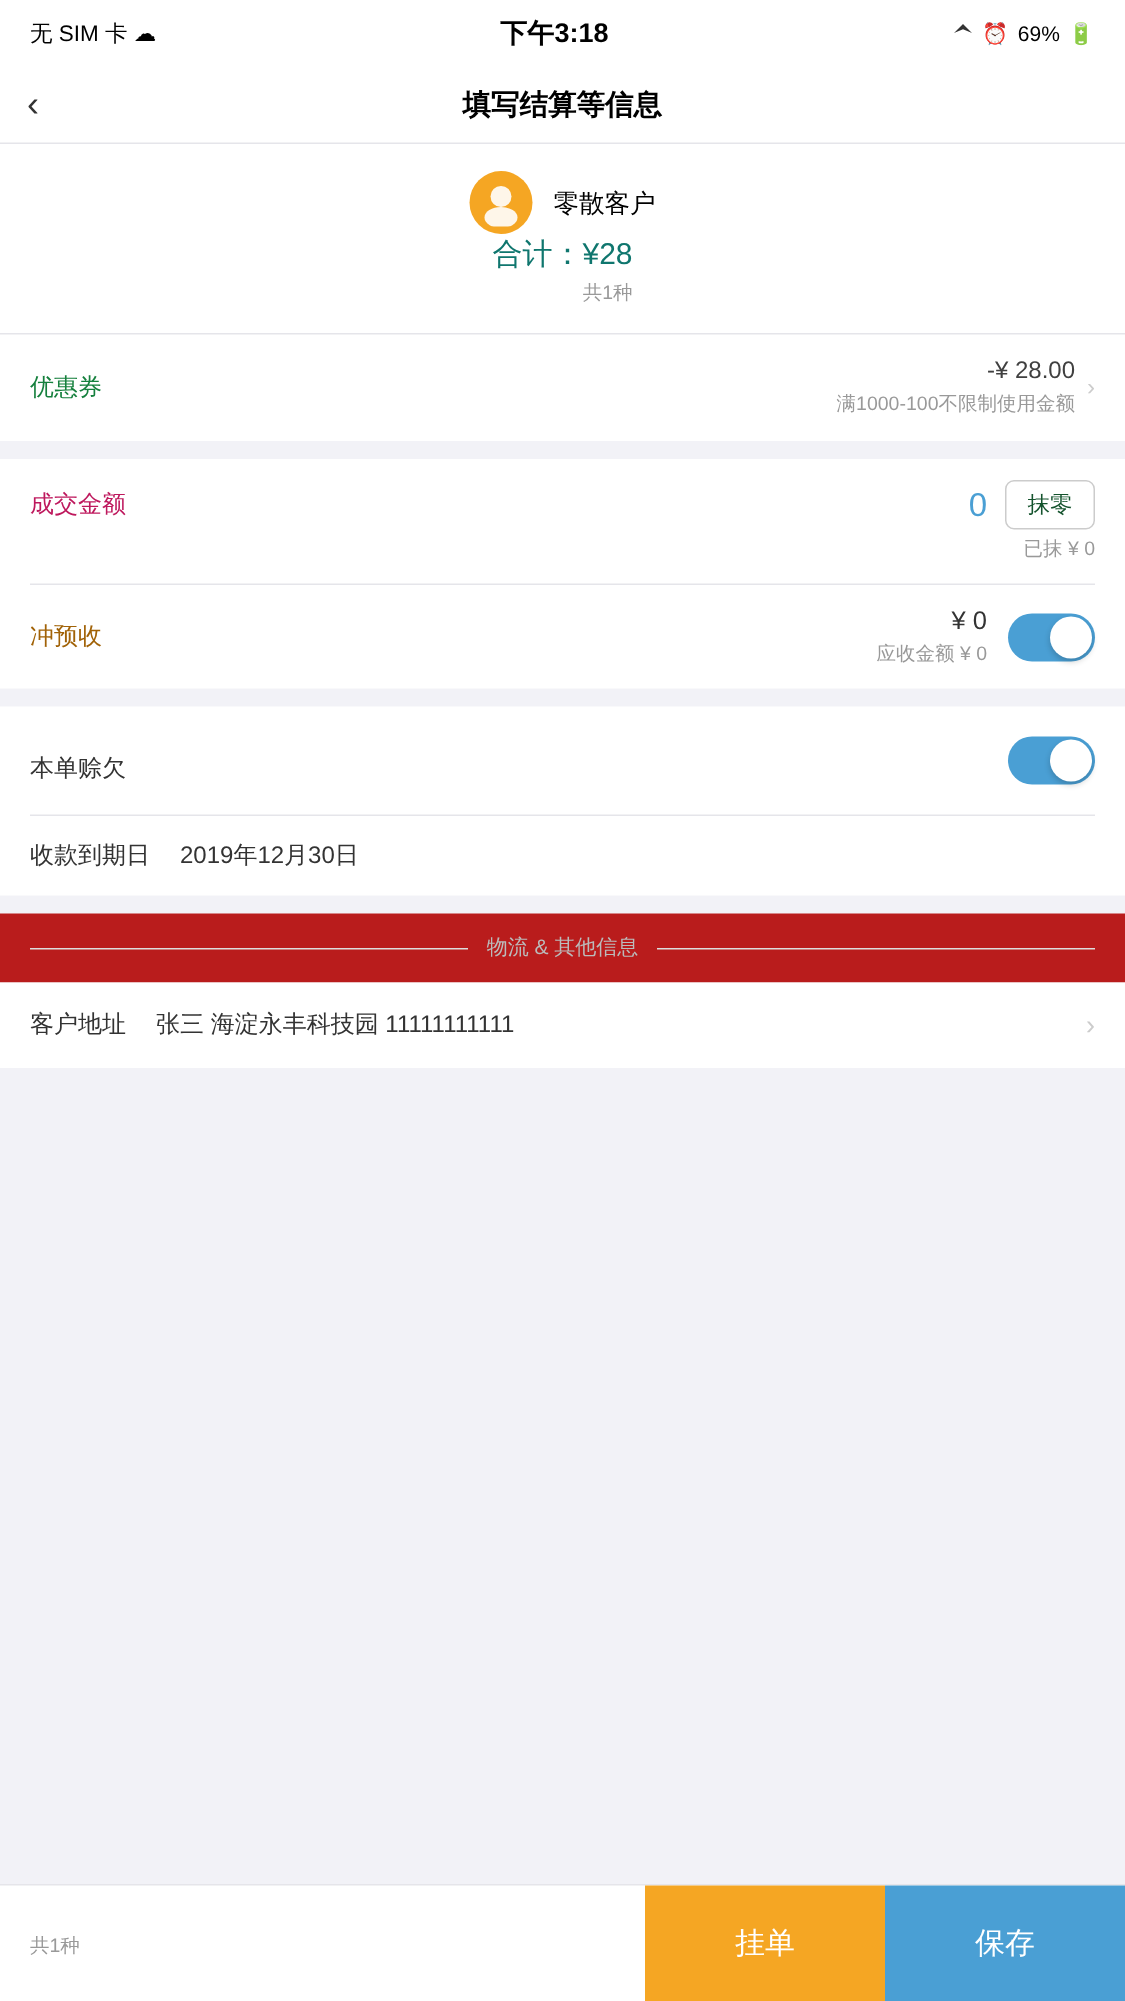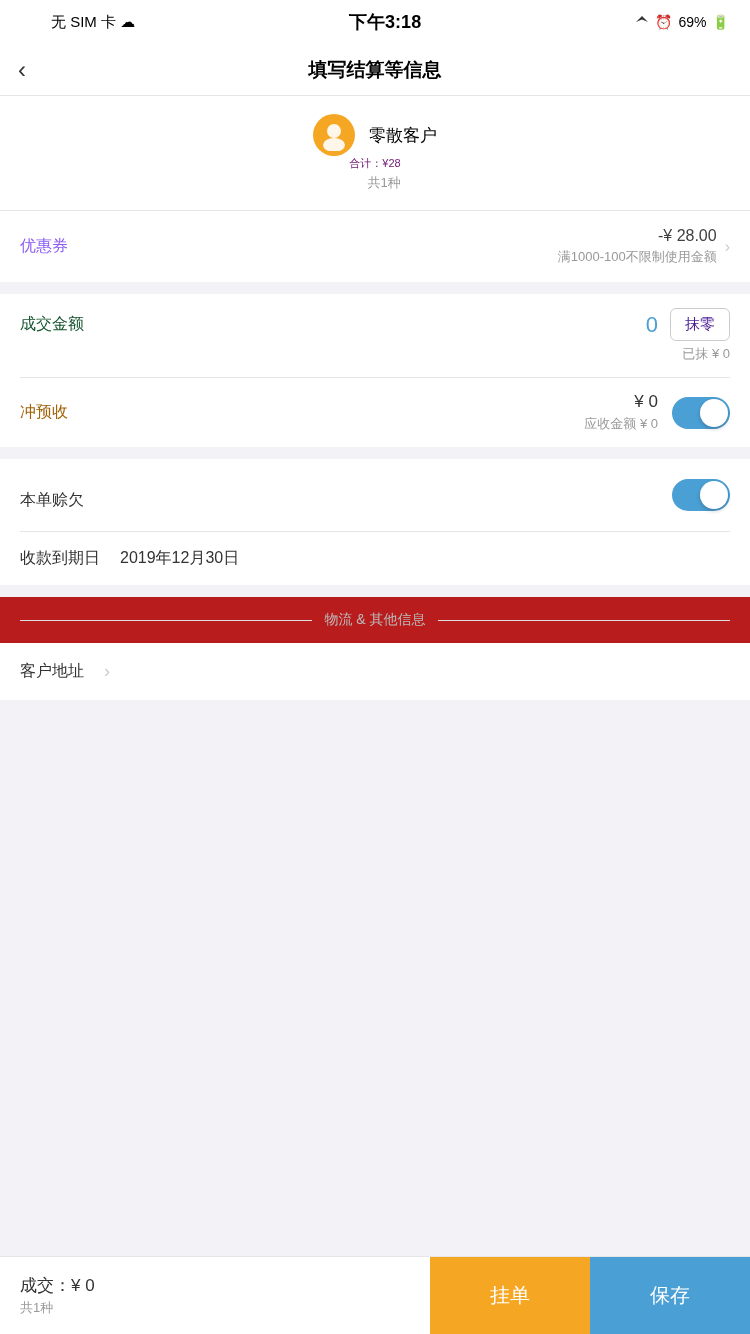--- a/index.html
+++ b/index.html
@@ -17,21 +17,21 @@
     .status-bar {
       background: #fff;
       height: 44px;
       display: flex;
       align-items: center;
       justify-content: space-between;
       padding: 0 20px;
       font-size: 15px;
       font-weight: 500;
     }
-    .status-left { display: flex; align-items: center; gap: 8px; margin-left: 31px; }
+    .status-left { display: flex; align-items: center; gap: 8px; }
     .status-center { font-size: 18px; font-weight: 600; }
     .status-right { display: flex; align-items: center; gap: 6px; font-size: 14px; }
 
     
     .nav-bar {
       background: #fff;
       height: 52px;
       display: flex;
       align-items: center;
       justify-content: center;
@@ -74,60 +74,60 @@
     .customer-avatar {
       width: 42px; height: 42px;
       border-radius: 50%;
       background: #f5a623;
       display: flex; align-items: center; justify-content: center;
       overflow: hidden;
     }
     .customer-avatar svg { width: 32px; height: 32px; }
     .customer-name { font-size: 17px; color: #000; }
     .customer-right { text-align: right; }
-    .total-amount { font-size: 11px; color: #701a75; }
+    .total-amount { font-size: 20px; color: #0f766e; }
     .total-count { font-size: 13px; color: #999; margin-top: 3px; }
 
     
     .divider { height: 1px; background: #e5e5ea; margin: 0 20px; }
     .divider-full { height: 1px; background: #e5e5ea; }
 
     
     .row {
       display: flex;
       align-items: center;
       justify-content: space-between;
       padding: 16px 20px;
       min-height: 56px;
     }
-    .row-label { font-size: 16px; color: #8b5cf6; }
+    .row-label { font-size: 16px; color: #15803d; }
     .row-right { display: flex; align-items: center; gap: 8px; }
     .coupon-info { text-align: right; }
     .coupon-discount { font-size: 16px; color: #404040; font-weight: 500; }
     .coupon-desc { font-size: 13px; color: #999; margin-top: 3px; }
     .chevron { color: #ccc; font-size: 16px; }
 
     
     .amount-row {
       padding: 14px 20px;
     }
     .amount-top {
       display: flex;
       align-items: center;
       justify-content: space-between;
     }
-    .amount-label { font-size: 16px; color: #14532d; }
+    .amount-label { font-size: 16px; color: #be185d; }
     .amount-right { display: flex; align-items: center; gap: 12px; }
     .amount-value { font-size: 22px; color: #4a9fd4; font-weight: 500; }
     .round-btn {
       border: 1px solid #ccc;
       border-radius: 6px;
       padding: 6px 14px;
       font-size: 15px;
-      color: #4c1d95;
+      color: #14532d;
       background: #fff;
       cursor: pointer;
     }
     .amount-sub {
       text-align: right;
       font-size: 13px;
       color: #999;
       margin-top: 4px;
     }
 
@@ -349,28 +349,26 @@
 
   <div class="logistics-divider">
     <div class="logistics-line">
       <span class="logistics-text">物流 &amp; 其他信息</span>
     </div>
   </div>
 
   <div class="section">
     <div class="address-row">
       <span class="address-label">客户地址</span>
+      <span class="address-value">张三 海淀永丰科技园 11111111111</span>
       <span class="address-chevron">›</span>
     </div>
   </div>
 
 </div>
 
 <div class="bottom-bar">
   <div class="bottom-info">
-    <div class="bottom-deal">
-      <span>成交：</span><span>¥ 0</span>
-    </div>
     <div class="bottom-count">共1种</div>
   </div>
   <button class="bottom-btn btn-hold">挂单</button>
   <button class="bottom-btn btn-save">保存</button>
 </div>
 
 </body></html>

